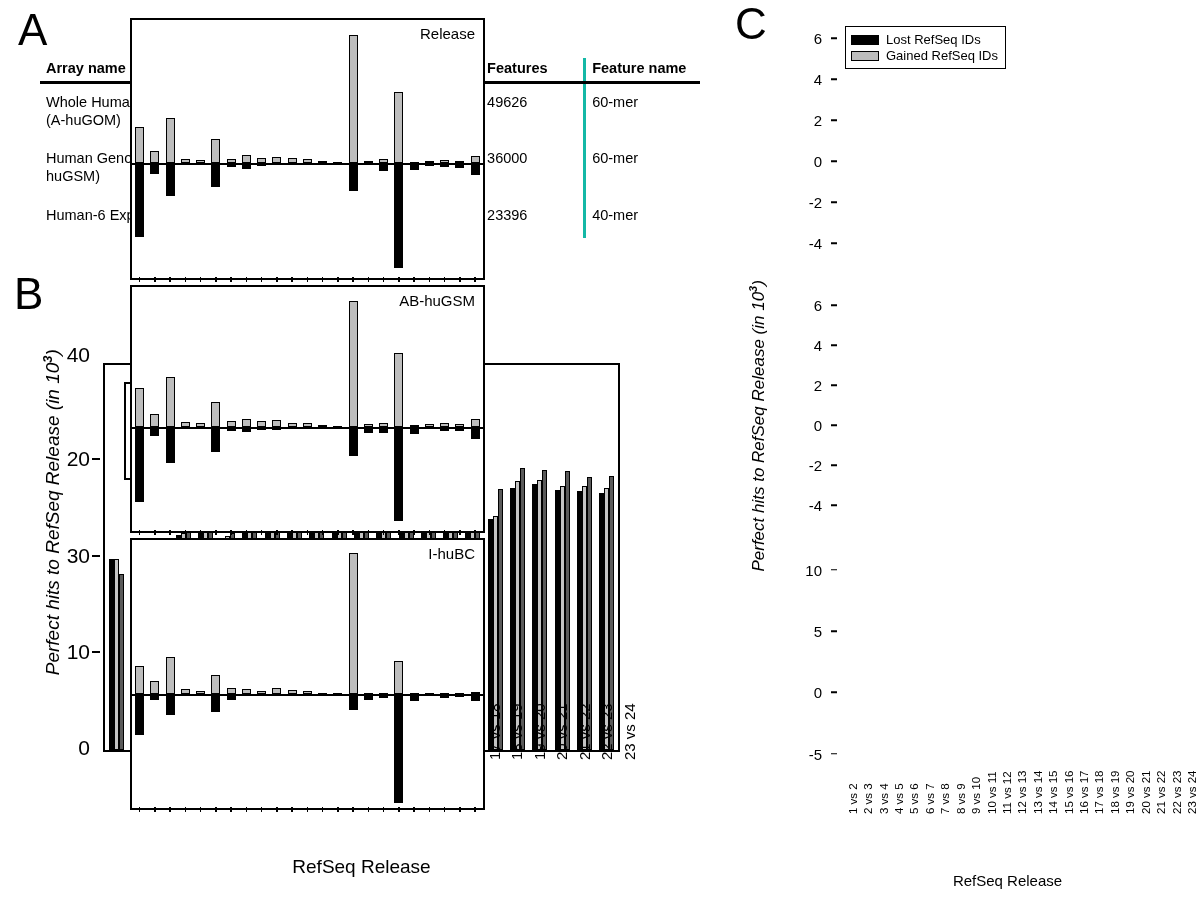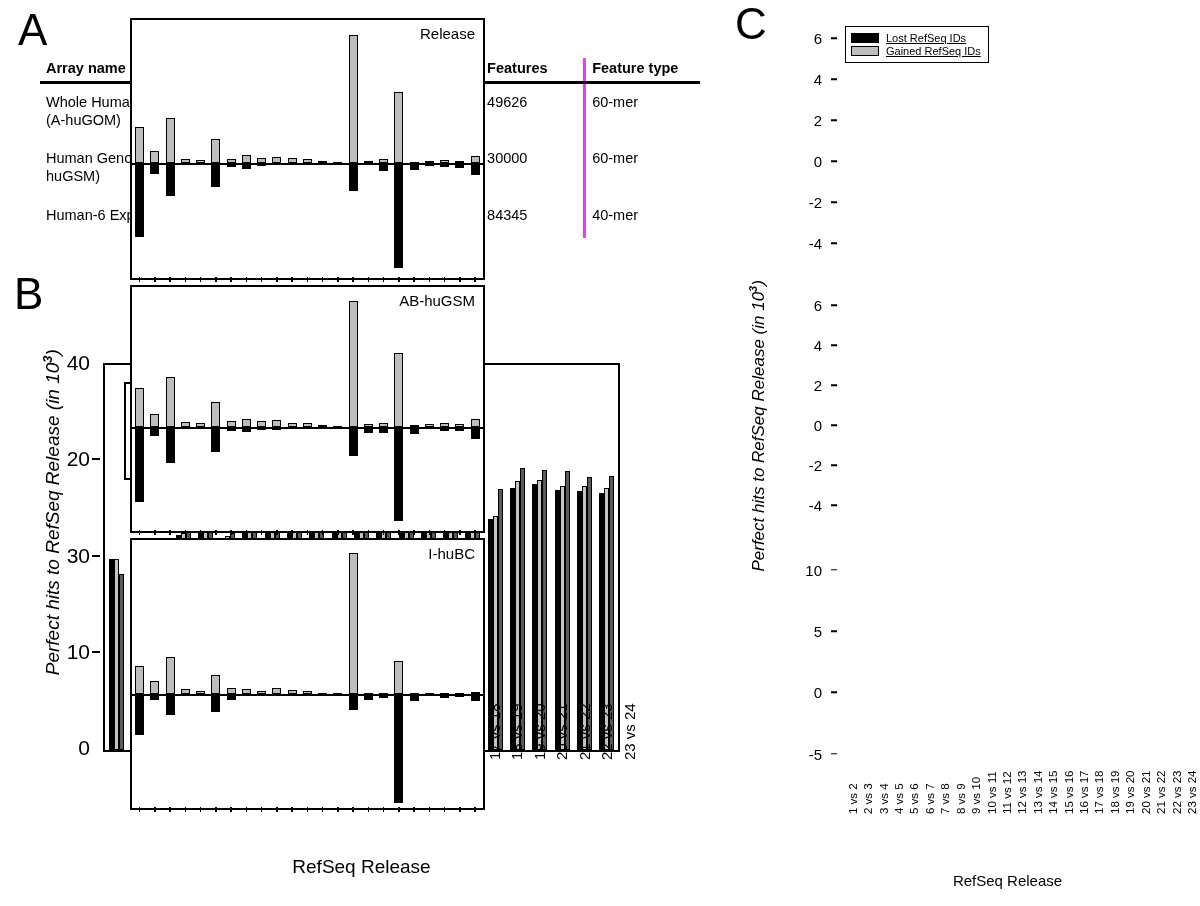--- a/index.html
+++ b/index.html
@@ -7,21 +7,21 @@
        font-family:"Liberation Sans","DejaVu Sans",sans-serif;
        color:#000;overflow:hidden;}
   .panel-letter{position:absolute;font-size:44px;line-height:1;font-weight:400;}
 
   
   #panelA{position:absolute;left:40px;top:58px;width:660px;}
   #panelA table{border-collapse:collapse;width:100%;font-size:14.5px;}
   #panelA th{font-weight:bold;text-align:left;padding:2px 6px 5px 6px;
              border-bottom:3px solid #000;vertical-align:bottom;}
   #panelA td{text-align:left;padding:9px 6px 11px 6px;vertical-align:top;line-height:1.25;}
-  #panelA .vl{border-left:3px solid #d946ef;}
+  #panelA .vl{border-left:3px solid #14b8a6;}
   #panelA tbody tr:last-child td{padding-bottom:14px;}
   .colname{width:300px;}
   .coldist{width:155px;}
   .colfeat{width:95px;}
   .coltype{width:110px;}
   #bPlot{position:absolute;left:103px;top:363px;width:517px;height:389px;
          border:2px solid #000;box-sizing:border-box;background:#fff;}
   #bBars{position:absolute;left:0;bottom:0;width:100%;height:100%;
          display:flex;align-items:flex-end;justify-content:space-around;}
   .bgroup{display:flex;align-items:flex-end;gap:0px;height:100%;}
@@ -59,21 +59,21 @@
   .cneg{background:#000;border:1px solid #000;}
   .czero{position:absolute;left:0;width:100%;height:1.5px;background:#000;}
   .ctitle{position:absolute;right:8px;top:5px;font-size:15px;}
   .cytick{position:absolute;font-size:15px;transform:translateY(-50%);
           text-align:right;width:34px;}
   .cytickmark{position:absolute;width:6px;height:1.5px;background:#000;transform:translateY(-50%);}
   #cLegend{position:absolute;left:845px;top:26px;border:1.5px solid #000;background:#fff;
            padding:4px 7px 4px 5px;z-index:5;}
   .clegrow{display:flex;align-items:center;gap:7px;margin:1px 0;}
   .clegsw{width:28px;height:10px;border:1px solid #000;box-sizing:border-box;}
-  .cleglbl{font-size:11px;text-decoration:underline;}
+  .cleglbl{font-size:13px;}
   #cYlabel{position:absolute;left:578px;top:415px;width:360px;
            font-size:17px;font-style:italic;text-align:center;
            transform:rotate(-90deg);transform-origin:50% 50%;white-space:nowrap;}
   #cYlabel sup{font-size:11px;font-weight:bold;}
   #cXlabels{position:absolute;left:830px;top:812px;width:355px;height:60px;
             display:flex;justify-content:space-around;}
   .cxl{font-size:11.5px;white-space:nowrap;transform:rotate(-90deg);
        transform-origin:left top;position:relative;left:9px;top:2px;}
   #cXtitle{position:absolute;left:830px;top:872px;width:355px;text-align:center;font-size:15px;}
   .ctickrow{position:absolute;left:0;width:100%;display:flex;justify-content:space-around;}
@@ -84,57 +84,57 @@
 
 <div class="panel-letter" style="left:18px;top:8px;">A</div>
 
 <div id="panelA">
   <table>
     <thead>
       <tr>
         <th class="colname">Array name</th>
         <th class="coldist vl">Distributor</th>
         <th class="colfeat vl">Features</th>
-        <th class="coltype vl">Feature type</th>
+        <th class="coltype vl">Feature name</th>
       </tr>
     </thead>
     <tbody>
       <tr>
         <td>Whole Human Genome Oligo Microarray (A-huGOM)</td>
         <td class="vl">Agilent</td>
         <td class="vl">49626</td>
         <td class="vl">60-mer</td>
       </tr>
       <tr>
         <td>Human Genome Survey Microarray (AB-huGSM)</td>
         <td class="vl">Applied Biosystems</td>
-        <td class="vl">30000</td>
+        <td class="vl">36000</td>
         <td class="vl">60-mer</td>
       </tr>
       <tr>
         <td>Human-6 Expression BeadChip (I-huBC)</td>
         <td class="vl">Illumina Inc.</td>
-        <td class="vl">84345</td>
+        <td class="vl">23396</td>
         <td class="vl">40-mer</td>
       </tr>
     </tbody>
   </table>
 </div>
 
 <div class="panel-letter" style="left:14px;top:272px;">B</div>
 
 <div id="bYaxis">
     <div class="bytick" style="top: 393px;">0</div>
     <div class="bytick" style="top: 296.75px;">10</div>
     <div class="bytickmark" style="top: 296.75px;"></div>
     <div class="bytick" style="top: 200.5px;">30</div>
     <div class="bytickmark" style="top: 200.5px;"></div>
     <div class="bytick" style="top: 104.25px;">20</div>
     <div class="bytickmark" style="top: 104.25px;"></div>
-    <div class="bytick" style="top: 8px;">40</div>
+    <div class="bytick" style="top: 0;">40</div>
   </div>
 <div id="bYlabel">Perfect hits to RefSeq Release (in 10<sup>3</sup>)</div>
 <div id="bPlot">
   <div id="bBars">
       <div class="bgroup">
         <div class="bbar s0" style="height: 190.575px;"></div>
         <div class="bbar s1" style="height: 190.575px;"></div>
         <div class="bbar s2" style="height: 176.137px;"></div>
       </div>
       <div class="bgroup">

